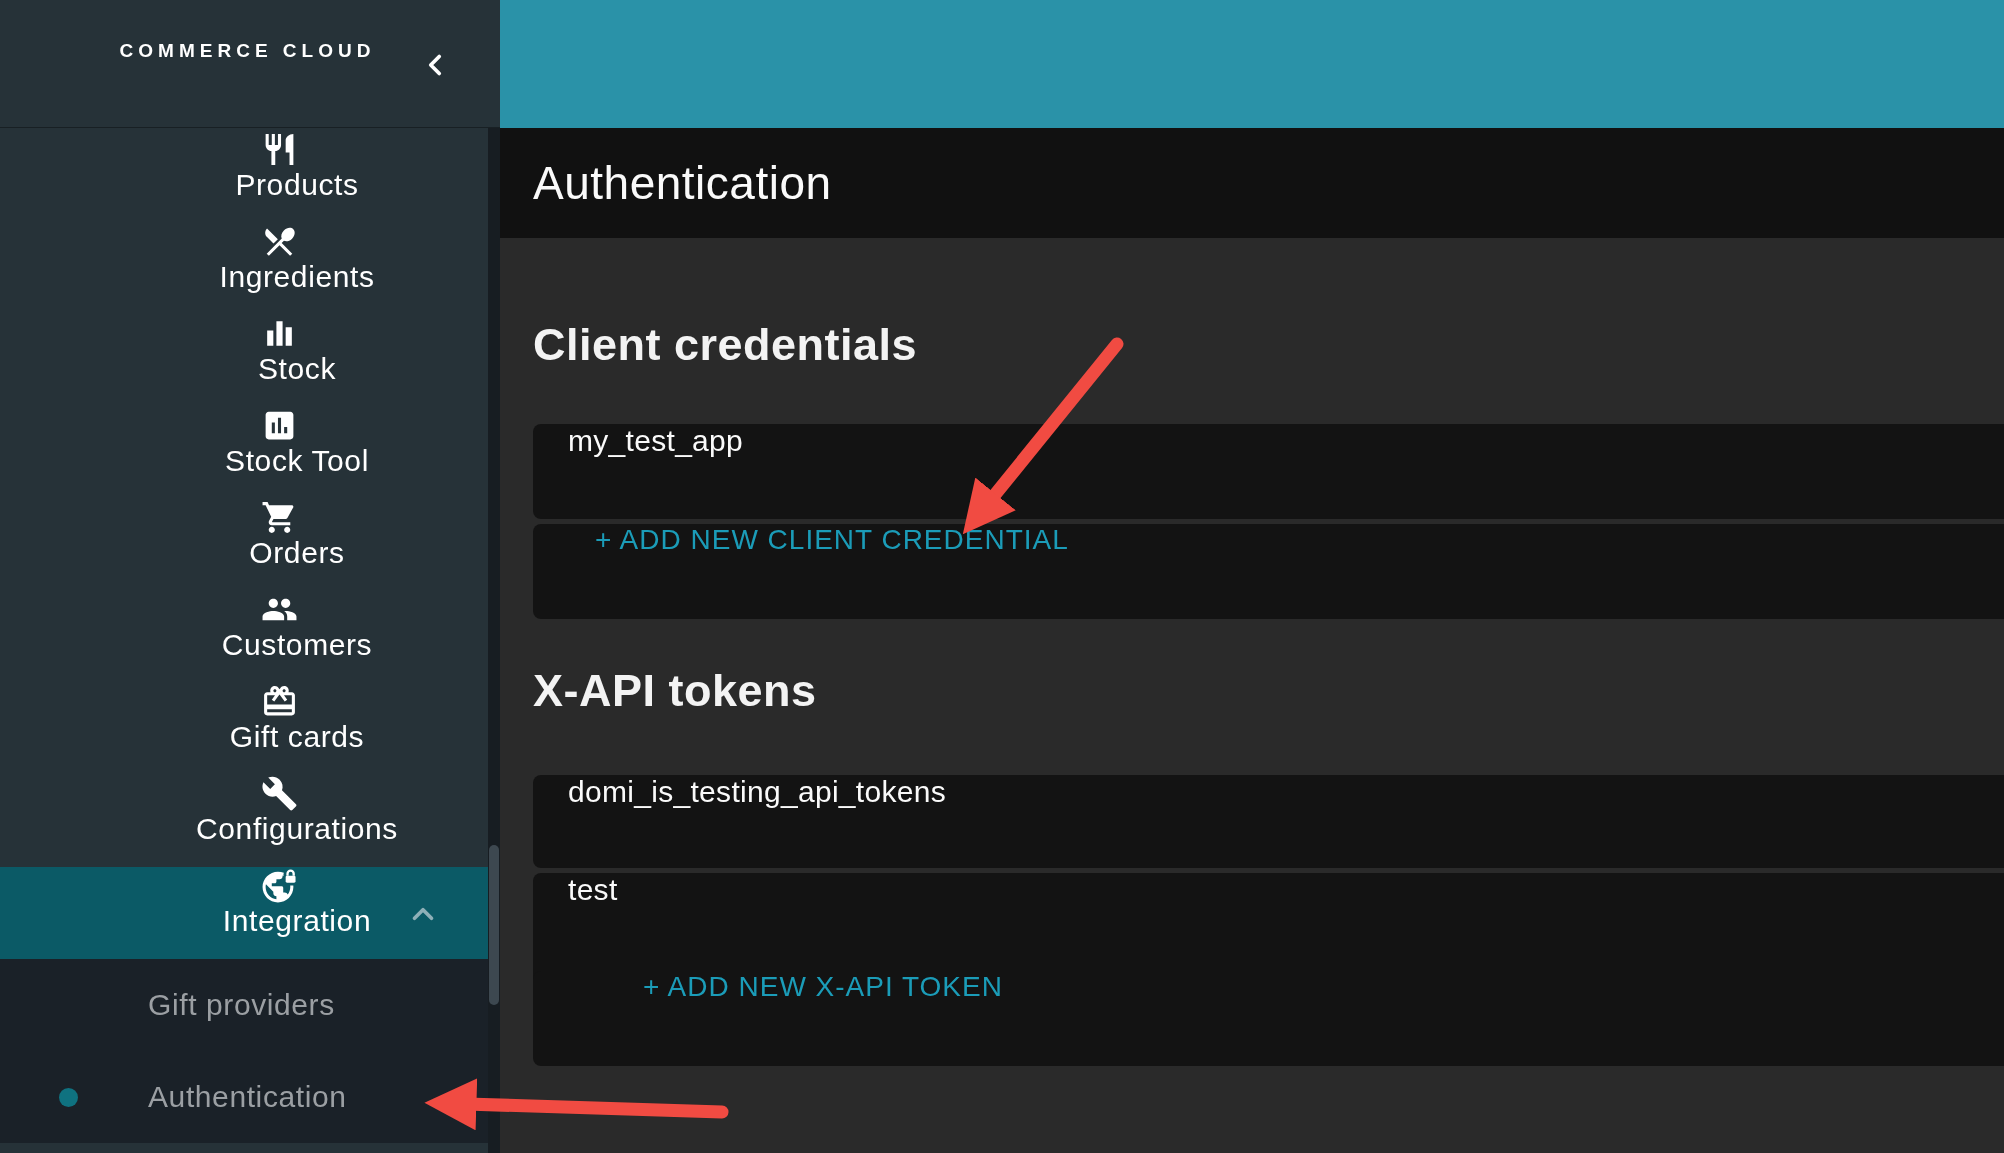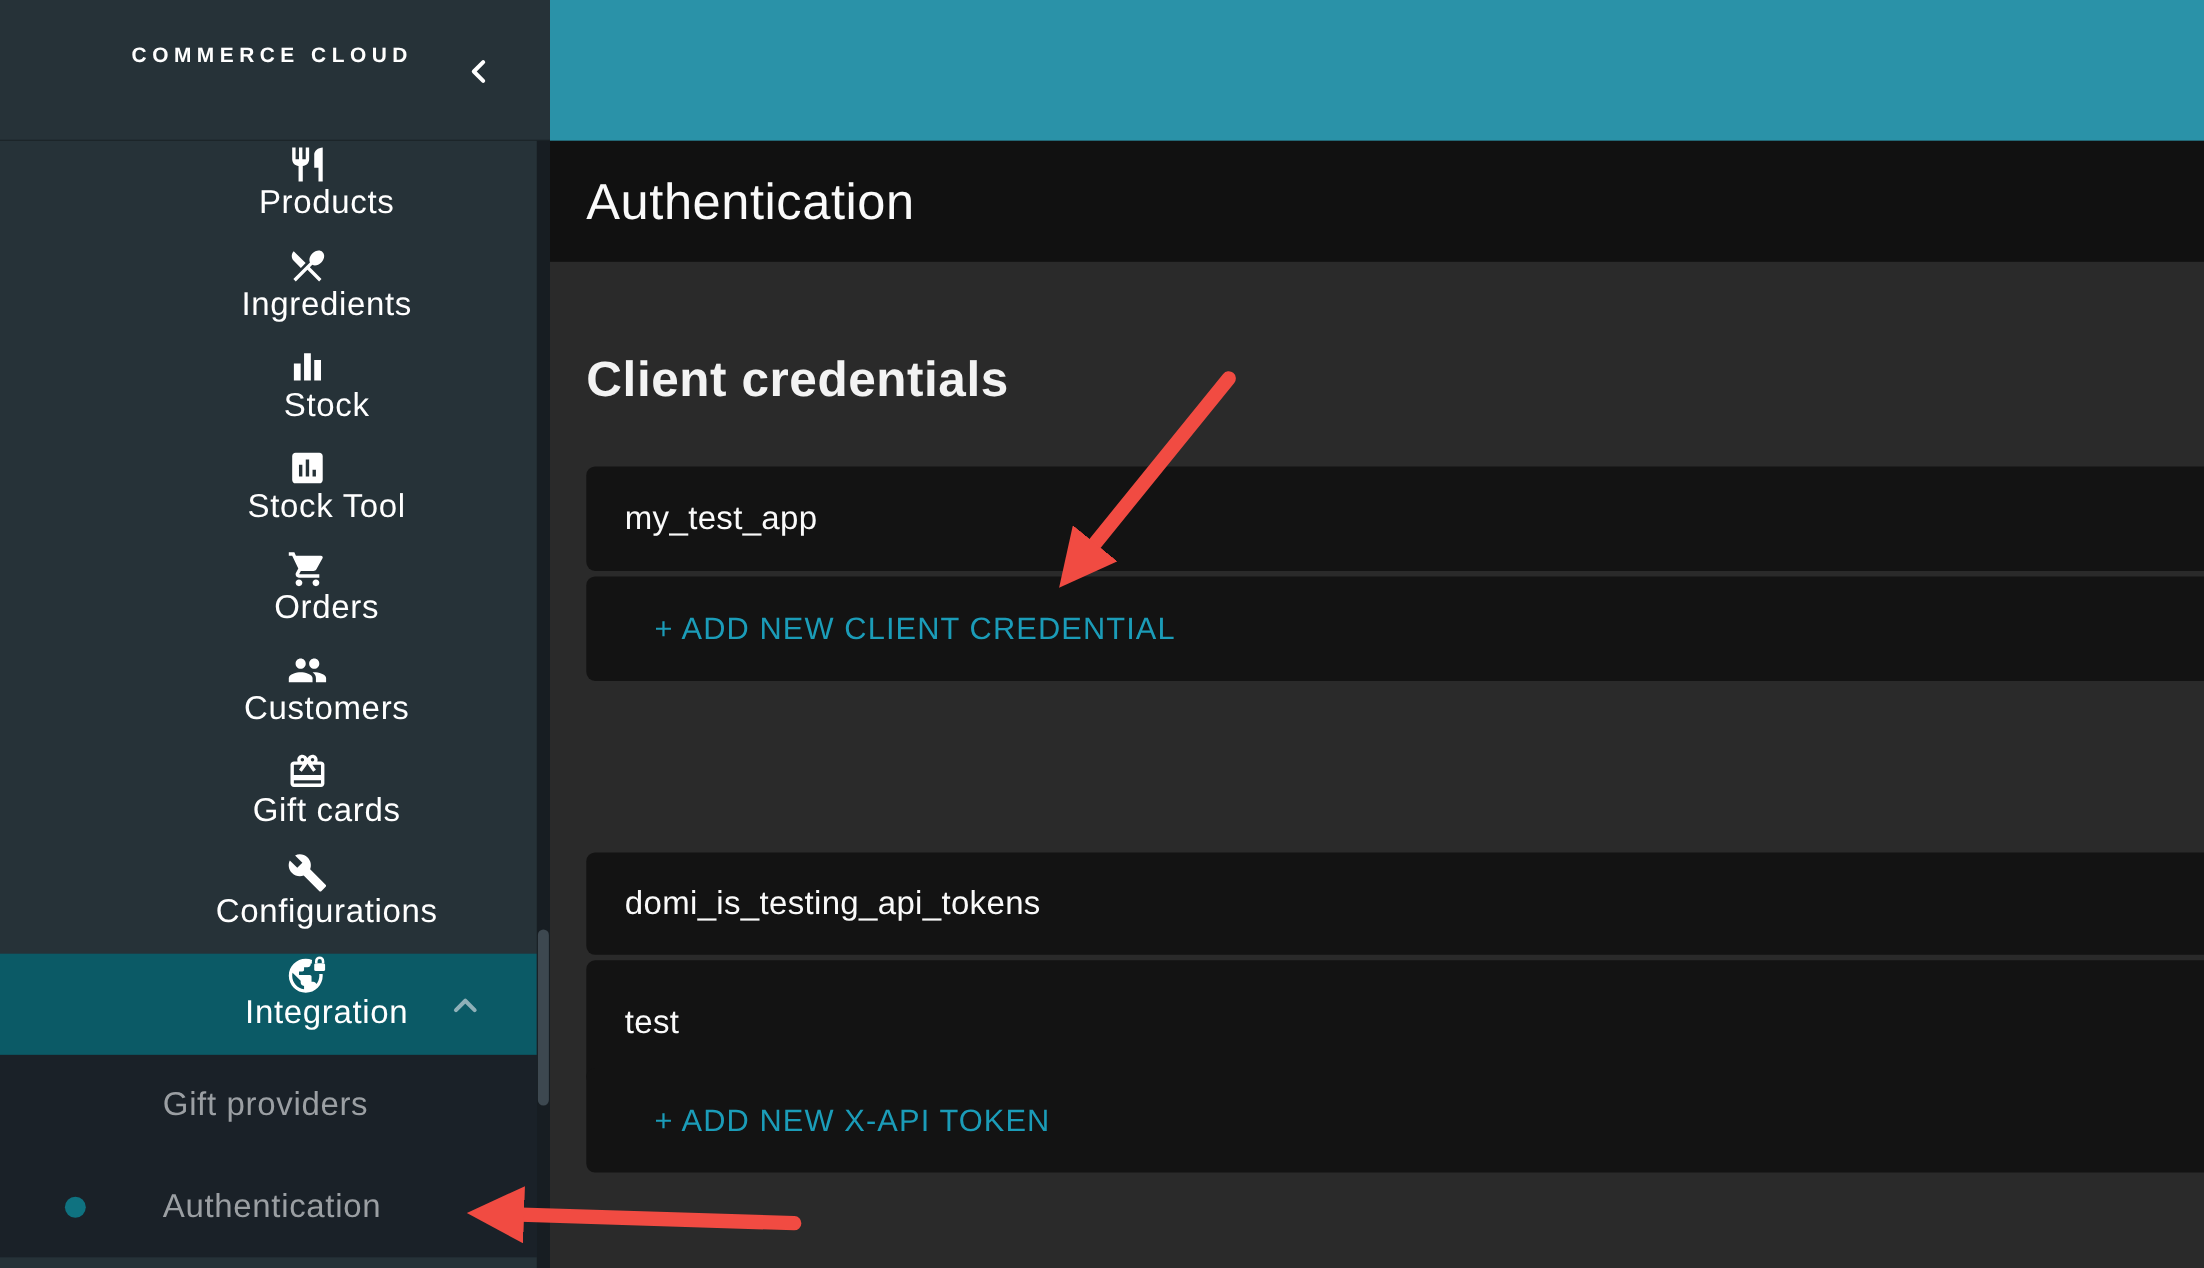--- a/index.html
+++ b/index.html
@@ -46,28 +46,28 @@
   
   .main{position:absolute;left:500px;top:0;width:1504px;height:1153px;background:var(--content-bg);}
   .appbar{position:absolute;left:0;top:0;width:1504px;height:128px;background:var(--appbar-teal);}
   .page-header{position:absolute;left:0;top:128px;width:1504px;height:110px;background:var(--header-bg);display:flex;align-items:center;}
   .page-header h1{margin-left:33px;font-size:46px;font-weight:500;color:#fafafa;letter-spacing:.5px;}
 
   .section-title{position:absolute;left:33px;font-size:45px;font-weight:600;color:#f3f3f3;letter-spacing:.5px;line-height:54px;}
   .st-1{top:318px;}
   .st-2{top:664px;}
 
-  .card{position:absolute;left:33px;width:1471px;background:var(--card-bg);border-radius:8px 0 0 8px;display:flex;align-items:center;}
+  .card{position:absolute;left:33px;width:1471px;background:var(--card-bg);border-radius:8px 0 0 8px;display:flex;}
   .card .row-text{margin-left:35px;font-size:30px;font-weight:500;color:#fafafa;letter-spacing:.3px;}
   .card .add-link{margin-left:62px;font-size:28px;font-weight:500;color:var(--link-teal);letter-spacing:1px;cursor:pointer;}
   .r1{top:424px;height:95px;}
   .r2{top:524px;height:95px;cursor:pointer;}
   .r3{top:775px;height:93px;}
   .r4{top:873px;height:114px;}
-  .r5{top:971px;height:95px;cursor:pointer;}
+  .r5{top:971px;height:95px;cursor:pointer;padding-left:48px;}
 
   
   .annotations{position:absolute;left:0;top:0;width:2004px;height:1153px;pointer-events:none;}
 </style>
 </head>
 <body>
 
 <div class="page">
 
   <aside class="sidebar">
@@ -190,20 +190,21 @@
 
     <h2 class="section-title st-1">Client credentials</h2>
 
     <div class="card r1">
       <span class="row-text">my_test_app</span>
     </div>
     <div class="card r2">
       <span class="add-link">+ ADD NEW CLIENT CREDENTIAL</span>
     </div>
 
+    <h2 class="section-title st-2">X-API tokens</h2>
 
     <div class="card r3">
       <span class="row-text">domi_is_testing_api_tokens</span>
     </div>
     <div class="card r4">
       <span class="row-text">test</span>
     </div>
     <div class="card r5">
       <span class="add-link">+ ADD NEW X-API TOKEN</span>
     </div>

